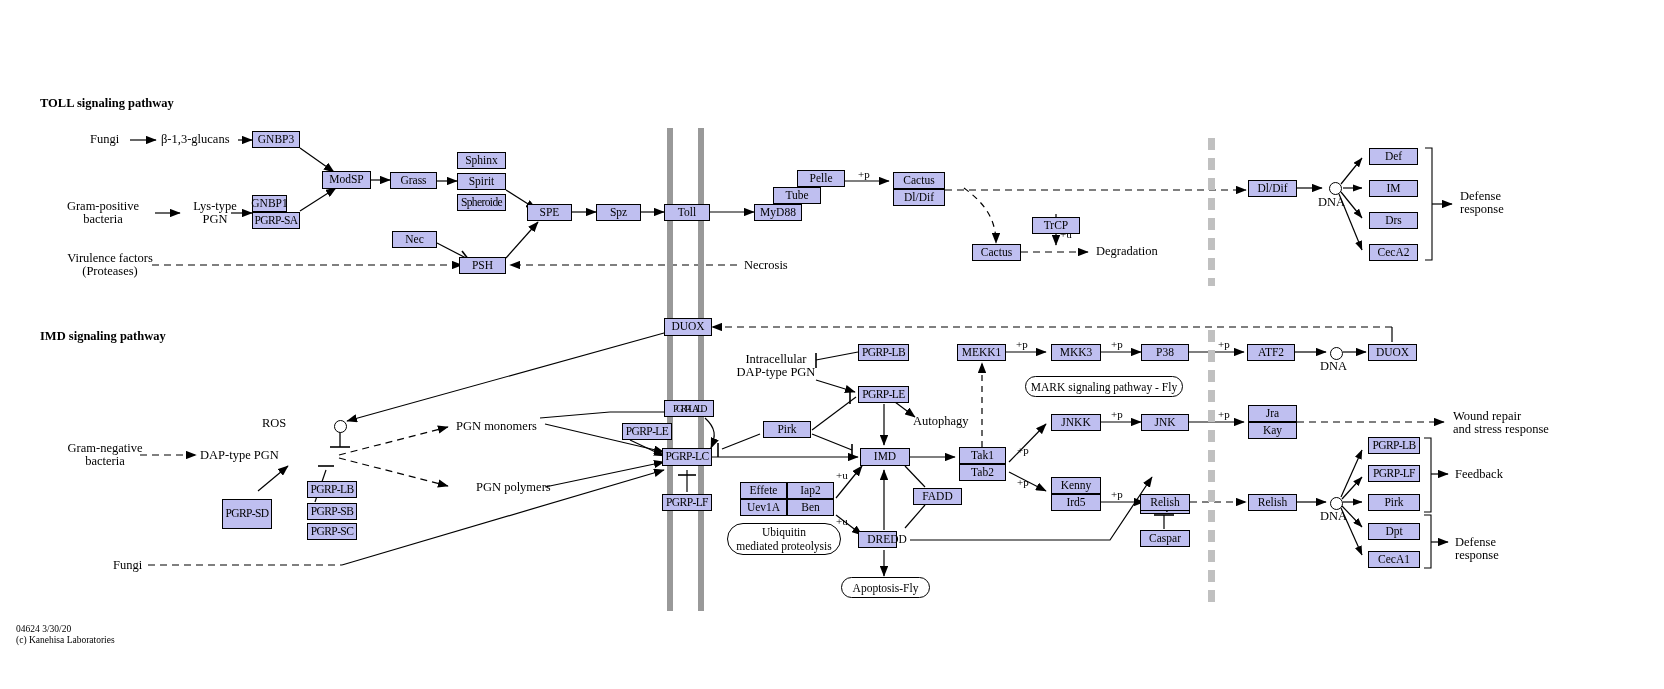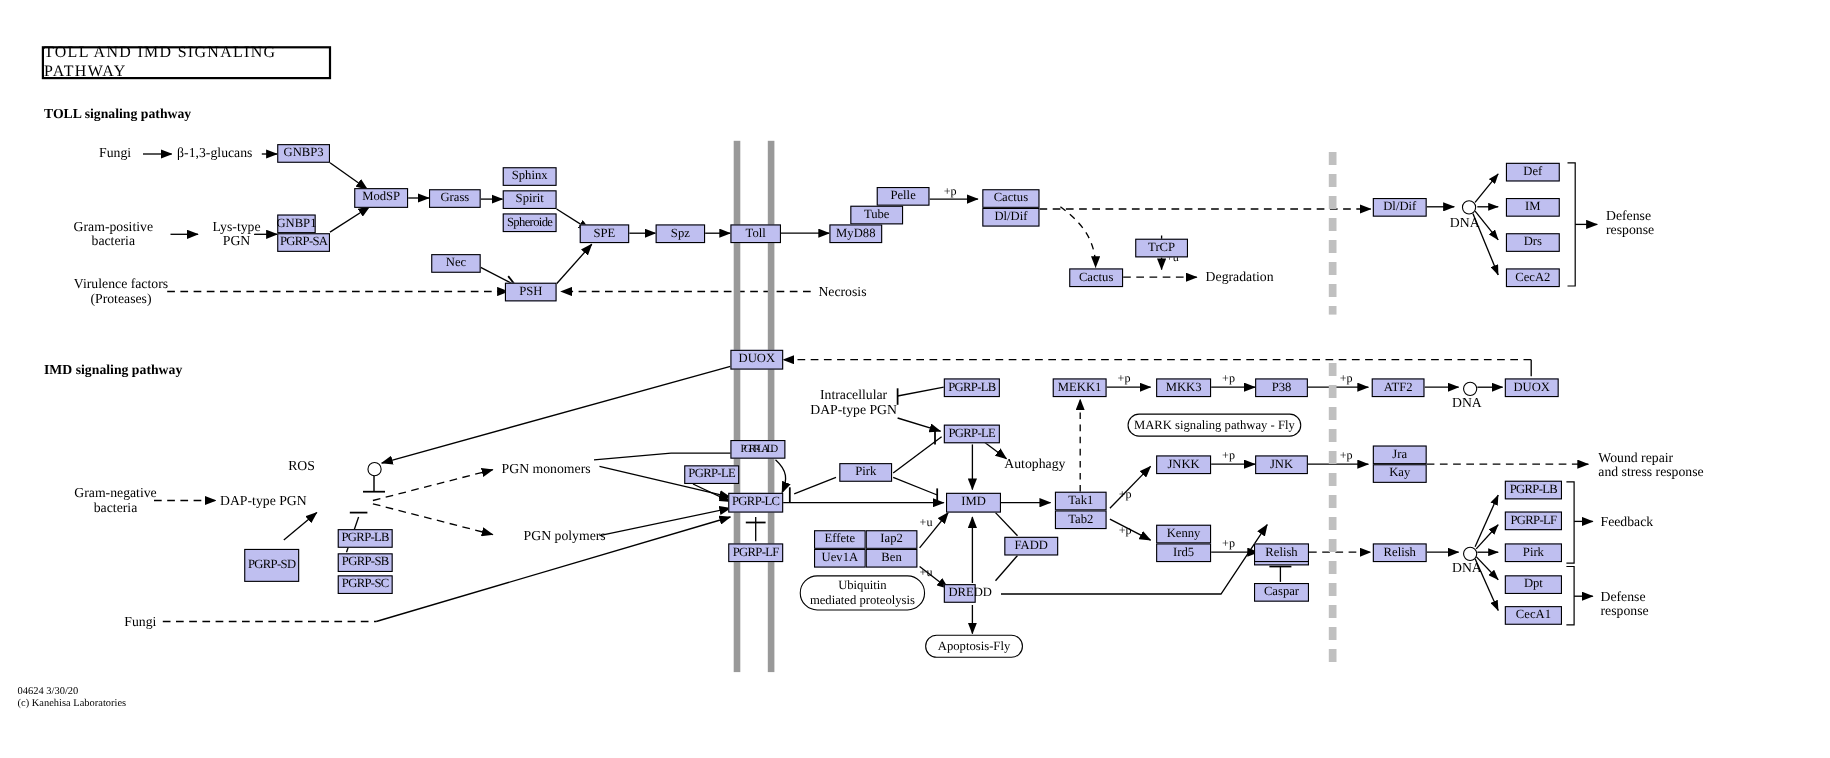--- a/index.html
+++ b/index.html
@@ -209,21 +209,20 @@
 
     </g>
   </svg>
 
   <div class="memb" style="left:667px;top:128px;height:483px;"></div>
   <div class="memb" style="left:698px;top:128px;height:483px;"></div>
 
   <div style="position:absolute;left:1208px;top:138px;width:7px;height:148px;background:repeating-linear-gradient(#c0c0c0 0 12px,transparent 12px 20px);"></div>
   <div style="position:absolute;left:1208px;top:330px;width:7px;height:280px;background:repeating-linear-gradient(#c0c0c0 0 12px,transparent 12px 20px);"></div>
 
-  <div class="title-box">TOLL  AND  IMD  SIGNALING  PATHWAY</div>
   <div class="sect" style="left:40px;top:96px;">TOLL signaling pathway</div>
   <div class="sect" style="left:40px;top:329px;">IMD signaling pathway</div>
 
   <div class="lbl" style="left:90px;top:133px;">Fungi</div>
   <div class="lbl" style="left:161px;top:133px;">β-1,3-glucans</div>
   <div class="lbl c" style="left:55px;top:200px;width:96px;">Gram-positive
 bacteria</div>
   <div class="lbl c" style="left:184px;top:200px;width:62px;">Lys-type
 PGN</div>
   <div class="lbl c" style="left:58px;top:252px;width:104px;">Virulence factors
@@ -305,21 +304,21 @@
   <div class="node narrow" style="left:662px;top:494px;width:50px;height:17px;">PGRP-LF</div>
   <div class="node narrow" style="left:858px;top:344px;width:51px;height:17px;">PGRP-LB</div>
   <div class="node narrow" style="left:858px;top:386px;width:51px;height:17px;">PGRP-LE</div>
   <div class="node" style="left:763px;top:421px;width:48px;height:17px;">Pirk</div>
   <div class="node" style="left:860px;top:448px;width:50px;height:18px;">IMD</div>
   <div class="node" style="left:740px;top:482px;width:47px;height:17px;">Effete</div>
   <div class="node" style="left:787px;top:482px;width:47px;height:17px;">Iap2</div>
   <div class="node" style="left:740px;top:499px;width:47px;height:17px;">Uev1A</div>
   <div class="node" style="left:787px;top:499px;width:47px;height:17px;">Ben</div>
   <div class="node" style="left:913px;top:488px;width:49px;height:17px;">FADD</div>
-  <div class="node" style="left:858px;top:531px;width:29px;height:17px;padding-left:19px;">DREDD</div>
+  <div class="node" style="left:858px;top:531px;width:39px;height:17px;padding-left:19px;">DREDD</div>
   <div class="node" style="left:959px;top:447px;width:47px;height:17px;">Tak1</div>
   <div class="node" style="left:959px;top:464px;width:47px;height:17px;">Tab2</div>
   <div class="node" style="left:957px;top:344px;width:49px;height:17px;">MEKK1</div>
   <div class="node" style="left:1051px;top:344px;width:50px;height:17px;">MKK3</div>
   <div class="node" style="left:1141px;top:344px;width:48px;height:17px;">P38</div>
   <div class="node" style="left:1247px;top:344px;width:48px;height:17px;">ATF2</div>
   <div class="node" style="left:1368px;top:344px;width:49px;height:17px;">DUOX</div>
   <div class="node" style="left:1051px;top:414px;width:50px;height:17px;">JNKK</div>
   <div class="node" style="left:1141px;top:414px;width:48px;height:17px;">JNK</div>
   <div class="node" style="left:1248px;top:405px;width:49px;height:17px;">Jra</div>

